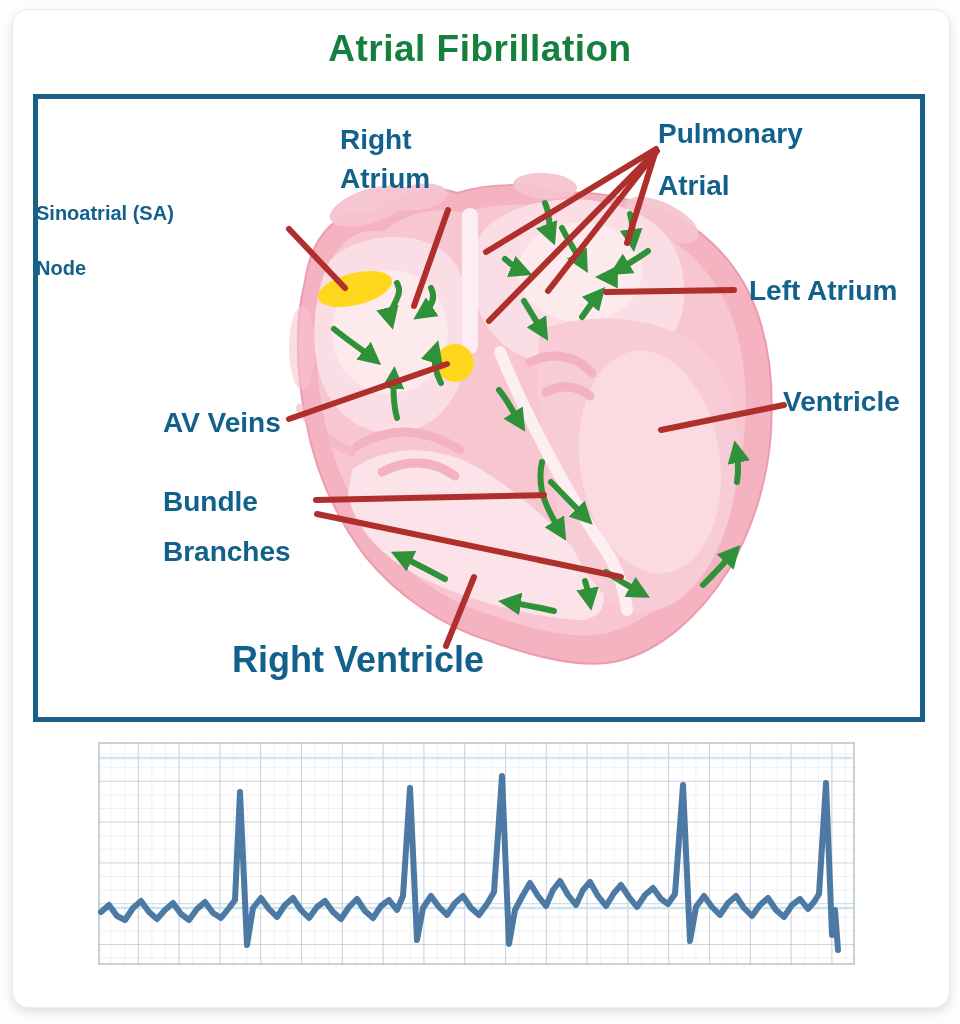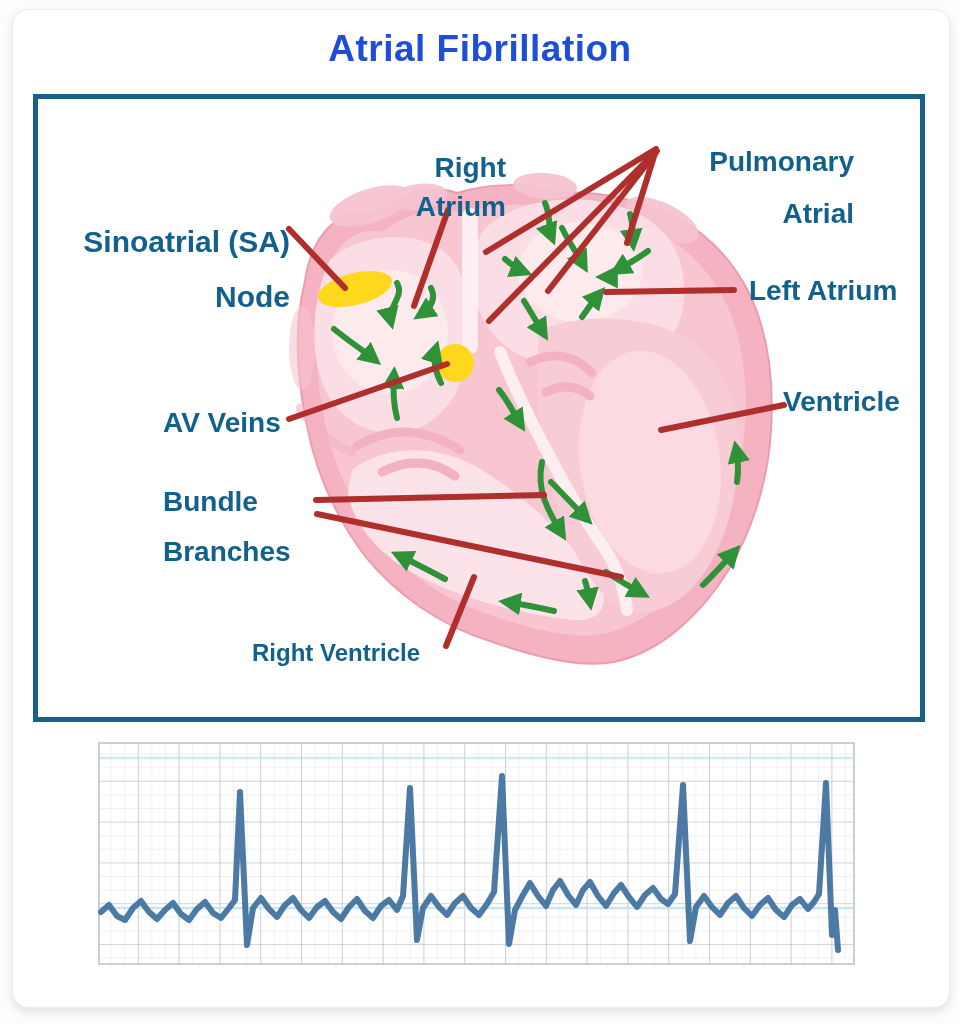--- a/index.html
+++ b/index.html
@@ -2,26 +2,26 @@
 <html><head>
 <meta charset="utf-8">
 <style>
   html,body{margin:0;padding:0;background:#fdfdfd;}
   .stage{position:relative;width:960px;height:1024px;overflow:hidden;
          font-family:"Liberation Sans",sans-serif;background:#fdfdfd;}
   .card{position:absolute;left:12px;top:9px;width:936px;height:997px;
         background:#ffffff;border:1px solid #ededed;border-radius:16px;
         box-shadow:0 4px 10px rgba(0,0,0,.12);}
   .title{position:absolute;left:0;top:28px;width:960px;text-align:center;
-         font-size:37px;font-weight:bold;color:#1d4ed8;letter-spacing:.5px;}
+         font-size:37px;font-weight:bold;color:#15803d;letter-spacing:.5px;}
   .frame{position:absolute;left:33px;top:94px;width:882px;height:618px;
          border:5px solid #1a5f86;background:#ffffff;}
   .lbl{position:absolute;font-weight:bold;color:#12618c;font-size:28px;
        white-space:nowrap;}
-  .center{text-align:right;margin-top:28px;}
+  .center{text-align:left;}
   .lh39{line-height:39px;} .lh50{line-height:50px;} .lh52{line-height:52px;} .lh55{line-height:55px;}
   svg{position:absolute;left:0;top:0;}
   .heart-svg{left:0;top:0;width:960px;height:1024px;}
   .ecg-svg{left:97px;top:740px;width:760px;height:228px;}
 </style>
 </head>
 <body>
 
 <div class="stage">
   <div class="card"></div>
@@ -169,21 +169,21 @@
   <div class="lbl center lh39" style="left:340px;top:120px;width:166px;">
     <div>Right</div>
     <div>Atrium</div>
   </div>
 
   <div class="lbl center lh52" style="left:658px;top:108px;width:196px;">
     <div>Pulmonary</div>
     <div>Atrial</div>
   </div>
 
-  <div class="lbl center lh55" style="left:45px;top:186px;width:245px;font-size:30px;">
+  <div class="lbl center lh55" style="left:36px;top:186px;width:245px;font-size:20px;">
     <div>Sinoatrial (SA)</div>
     <div>Node</div>
   </div>
 
   <div class="lbl" style="left:737px;top:275px;margin-left:12px;">
     <div>Left Atrium</div>
   </div>
 
   <div class="lbl" style="left:163px;top:407px;">
     <div>AV Veins</div>
@@ -191,21 +191,21 @@
 
   <div class="lbl lh50" style="left:783px;top:377px;">
     <div>Ventricle</div>
   </div>
 
   <div class="lbl lh50" style="left:163px;top:477px;">
     <div>Bundle</div>
     <div>Branches</div>
   </div>
 
-  <div class="lbl" style="left:252px;top:639px;font-size:24px;">
+  <div class="lbl" style="left:232px;top:639px;font-size:36px;">
     <div>Right Ventricle</div>
   </div>
 
   <svg class="ecg-svg" viewBox="0 0 760 228">
     <defs>
       <pattern id="gmin" width="13.6" height="13.6" patternUnits="userSpaceOnUse">
         <path d="M13.6,0 H0 V13.6" fill="none" stroke="#dfe3ea" stroke-width="1"></path>
       </pattern>
       <pattern id="gmaj" width="40.8" height="40.8" patternUnits="userSpaceOnUse">
         <path d="M40.8,0 H0 V40.8" fill="none" stroke="#b4bdc8" stroke-width="1.2"></path>

